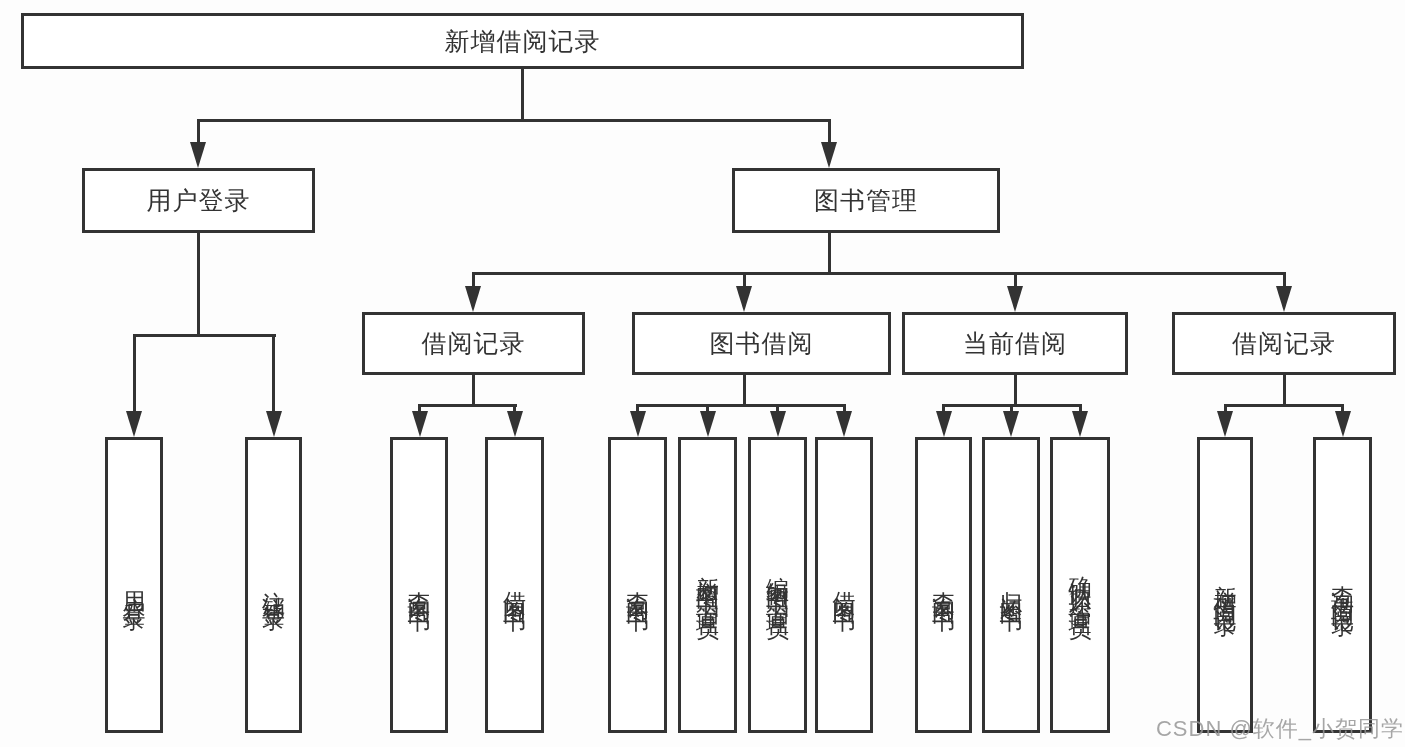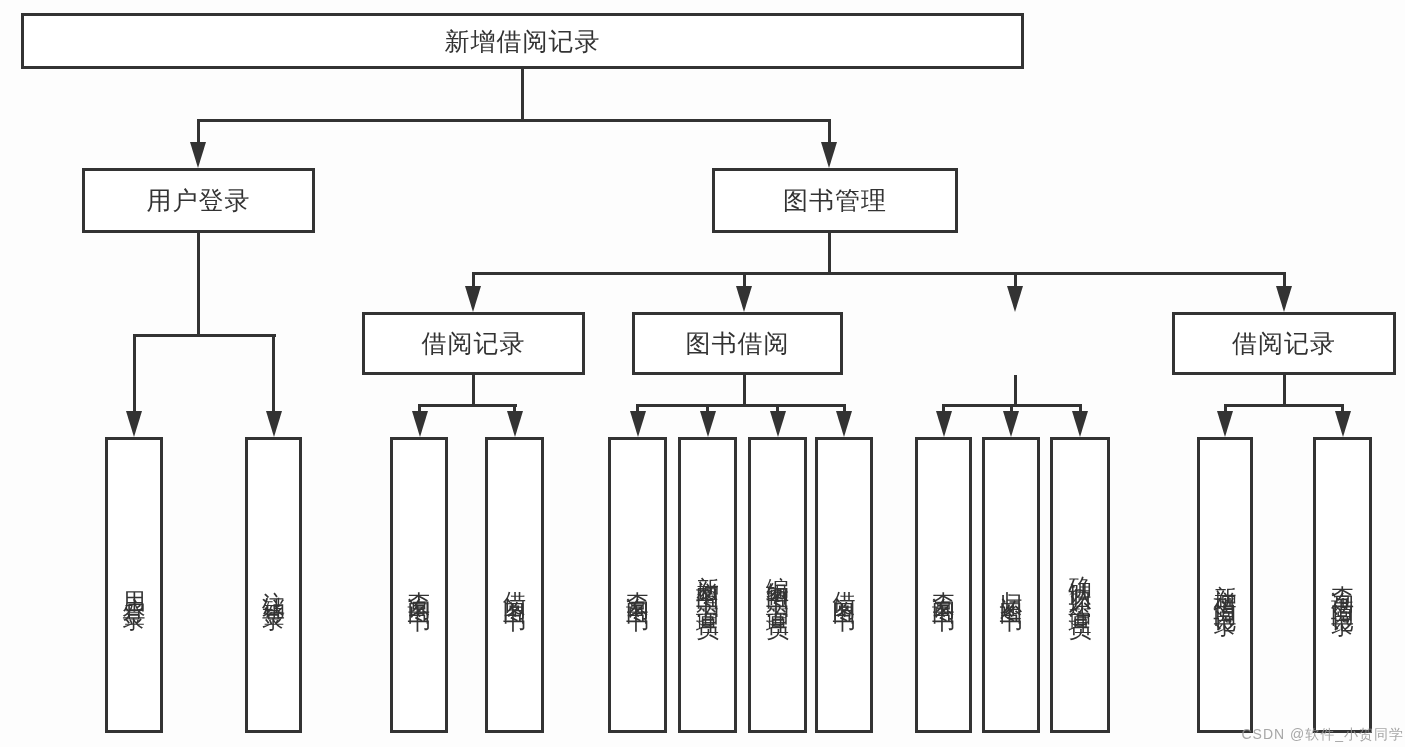--- a/index.html
+++ b/index.html
@@ -16,21 +16,21 @@
     writing-mode:vertical-rl;text-orientation:mixed;
     font-size:23px;letter-spacing:6px;line-height:1;white-space:nowrap;
   }
   .lv,.lh{position:absolute;background:#333;}
   .arrow{
     position:absolute;width:0;height:0;
     border-left:8px solid transparent;border-right:8px solid transparent;
     border-top:26px solid #333;
   }
   .watermark{
-    position:absolute;right:1px;bottom:3px;font-size:14px;
+    position:absolute;right:1px;bottom:3px;font-size:22px;
     color:rgba(150,150,150,0.85);letter-spacing:1px;z-index:5;white-space:nowrap;
   }
 </style>
 </head>
 <body>
 
 <div class="canvas">
 
   <div class="box hbox" style="left:21px;top:13px;width:1003px;height:56px">
     <span>新增借阅记录</span>
@@ -39,21 +39,21 @@
   <div class="lv" style="left:521px;top:69px;width:3px;height:52px"></div>
   <div class="lh" style="left:197px;top:119px;width:634px;height:3px"></div>
   <div class="lv" style="left:197px;top:119px;width:3px;height:25px"></div>
   <div class="arrow" style="left:190px;top:142px"></div>
   <div class="lv" style="left:828px;top:119px;width:3px;height:25px"></div>
   <div class="arrow" style="left:821px;top:142px"></div>
 
   <div class="box hbox" style="left:82px;top:168px;width:233px;height:65px">
     <span>用户登录</span>
   </div>
-  <div class="box hbox" style="left:712px;top:168px;width:246px;height:65px">
+  <div class="box hbox" style="left:732px;top:168px;width:268px;height:65px">
     <span>图书管理</span>
   </div>
 
   <div class="lv" style="left:197px;top:233px;width:3px;height:104px"></div>
   <div class="lh" style="left:133px;top:334px;width:143px;height:3px"></div>
   <div class="lv" style="left:133px;top:334px;width:3px;height:80px"></div>
   <div class="arrow" style="left:126px;top:411px"></div>
   <div class="lv" style="left:272px;top:334px;width:3px;height:80px"></div>
   <div class="arrow" style="left:266px;top:411px"></div>
 
@@ -64,22 +64,25 @@
   <div class="lv" style="left:743px;top:272px;width:3px;height:16px"></div>
   <div class="arrow" style="left:736px;top:286px"></div>
   <div class="lv" style="left:1014px;top:272px;width:3px;height:16px"></div>
   <div class="arrow" style="left:1007px;top:286px"></div>
   <div class="lv" style="left:1283px;top:272px;width:3px;height:16px"></div>
   <div class="arrow" style="left:1276px;top:286px"></div>
 
   <div class="box hbox" style="left:362px;top:312px;width:223px;height:63px">
     <span>借阅记录</span>
   </div>
-  <div class="box hbox" style="left:632px;top:312px;width:211px;height:63px">
+  <div class="box hbox" style="left:632px;top:312px;width:259px;height:63px">
     <span>图书借阅</span>
+  </div>
+  <div class="box hbox" style="left:902px;top:312px;width:226px;height:63px">
+    <span>当前借阅</span>
   </div>
   <div class="box hbox" style="left:1172px;top:312px;width:224px;height:63px">
     <span>借阅记录</span>
   </div>
 
   <div class="lv" style="left:472px;top:375px;width:3px;height:31px"></div>
   <div class="lh" style="left:418px;top:404px;width:99px;height:3px"></div>
   <div class="lv" style="left:418px;top:404px;width:3px;height:10px"></div>
   <div class="arrow" style="left:412px;top:411px"></div>
   <div class="lv" style="left:513px;top:404px;width:3px;height:10px"></div>

